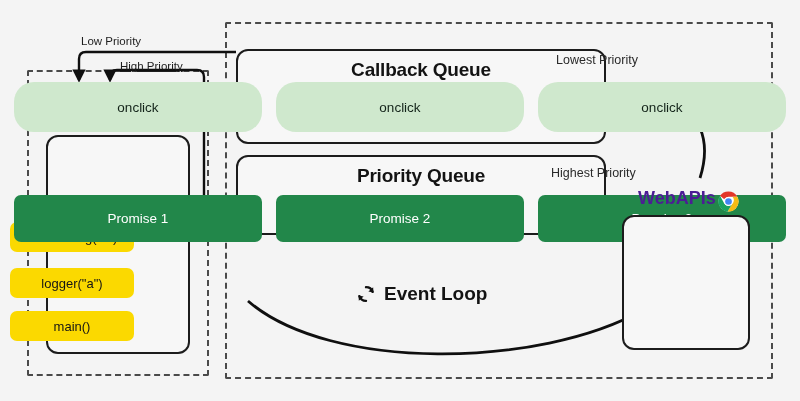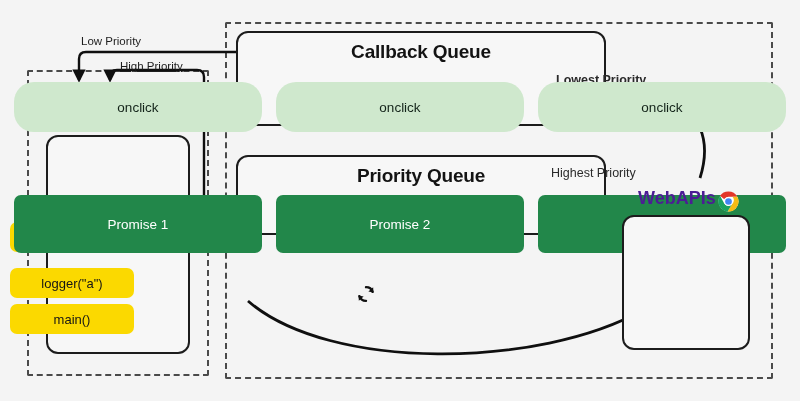--- a/index.html
+++ b/index.html
@@ -25,39 +25,39 @@
   #browser-box    { left:225px; top:22px; width:548px; height:357px; }
 
   
   .panel {
     position:absolute;
     background:#f7f7f7;
     border: 2px solid #1c1c1c;
     border-radius: 12px;
   }
   #call-stack-panel { left:46px; top:135px; width:144px; height:219px; }
-  #callback-queue-panel { left:236px; top:31px; width:370px; height:95px; }
+  #callback-queue-panel { left:236px; top:49px; width:370px; height:95px; }
   #priority-queue-panel { left:236px; top:155px; width:370px; height:80px; }
   #webapis-panel { left:622px; top:215px; width:128px; height:135px; }
 
   .panel-title {
     position:absolute; left:0; right:0; top:8px;
     text-align:center;
     font-size:19px; font-weight:bold;
     letter-spacing:-0.2px;
     color:#131313;
   }
 
   .priority-tag {
     position:absolute;
     font-size:12.5px;
     color:#2a2a2a;
     white-space:nowrap;
   }
-  #lowest-priority-tag  { left:556px; top:73px;font-weight:bold; }
+  #lowest-priority-tag  { left:556px; top:53px; }
   #highest-priority-tag { left:551px; top:166px; }
 
   
   .chips-row {
     position:absolute;
     display:flex;
     gap:14px;
     left:14px; right:14px;
   }
   #callback-chips { top:82px; }
@@ -69,37 +69,37 @@
     border-radius:7px;
     font-size:13.5px;
   }
   .chip-callback {
     height:50px;
     background:#cfe8cd;
     color:#14241a;
     border-radius:20px;
   }
   .chip-promise {
-    height:58px;
+    height:47px;
     background:#22874a;
     color:#ffffff;
   }
 
   
   .stack-frame {
     position:absolute;
     left:10px; width:124px; height:30px;
     background:#fbd900;
     border-radius:7px;
     display:flex; align-items:center; justify-content:center;
     font-size:13px; color:#151515;
   }
   #frame-0 { top:222px; }
   #frame-1 { top:268px; }
-  #frame-2 { top:304px; }
+  #frame-2 { top:311px; }
 
   
   #js-badge {
     position:absolute; left:42px; top:104px;
     width:28px; height:28px;
     background:#fbd900;
     display:flex; align-items:flex-end; justify-content:center;
     font-size:13.5px; font-weight:bold; color:#1a1a1a;
     padding-bottom:3px;
   }
@@ -190,20 +190,21 @@
     <div class="chip chip-promise">Promise 3</div>
   </div>
 
   <div id="event-loop-label">
     <svg width="22" height="22" viewBox="0 0 24 24">
       <path d="M12 4.5 A7.5 7.5 0 0 1 19.2 9.6" fill="none" stroke="#111" stroke-width="2.6" stroke-linecap="round"></path>
       <path d="M12 19.5 A7.5 7.5 0 0 1 4.8 14.4" fill="none" stroke="#111" stroke-width="2.6" stroke-linecap="round"></path>
       <path d="M19.8 4.6 L20.2 10.4 L14.6 9.2 Z" fill="#111"></path>
       <path d="M4.2 19.4 L3.8 13.6 L9.4 14.8 Z" fill="#111"></path>
     </svg>
+    <span id="event-loop-text">Event Loop</span>
   </div>
 
   <div id="webapis-heading">WebAPIs</div>
   <svg id="chrome-icon" viewBox="0 0 48 48">
     <circle cx="24" cy="24" r="23" fill="#ffffff"></circle>
     <path d="M24 1 A23 23 0 0 1 44.2 13 L24 13 A11 11 0 0 0 14.4 18.7 L4.6 11.0 A23 23 0 0 1 24 1 Z" fill="#e33629"></path>
     <path d="M44.2 13 A23 23 0 0 1 22.0 46.9 L32.6 29.0 A11 11 0 0 0 33 13 Z" fill="#f8bb15"></path>
     <path d="M22.0 46.9 A23 23 0 0 1 4.6 11.0 L14.6 29.2 A11 11 0 0 0 32.6 29.0 Z" fill="#1aa260"></path>
     <circle cx="24" cy="24" r="10.2" fill="#ffffff"></circle>
     <circle cx="24" cy="24" r="7.6" fill="#4285f4"></circle>

